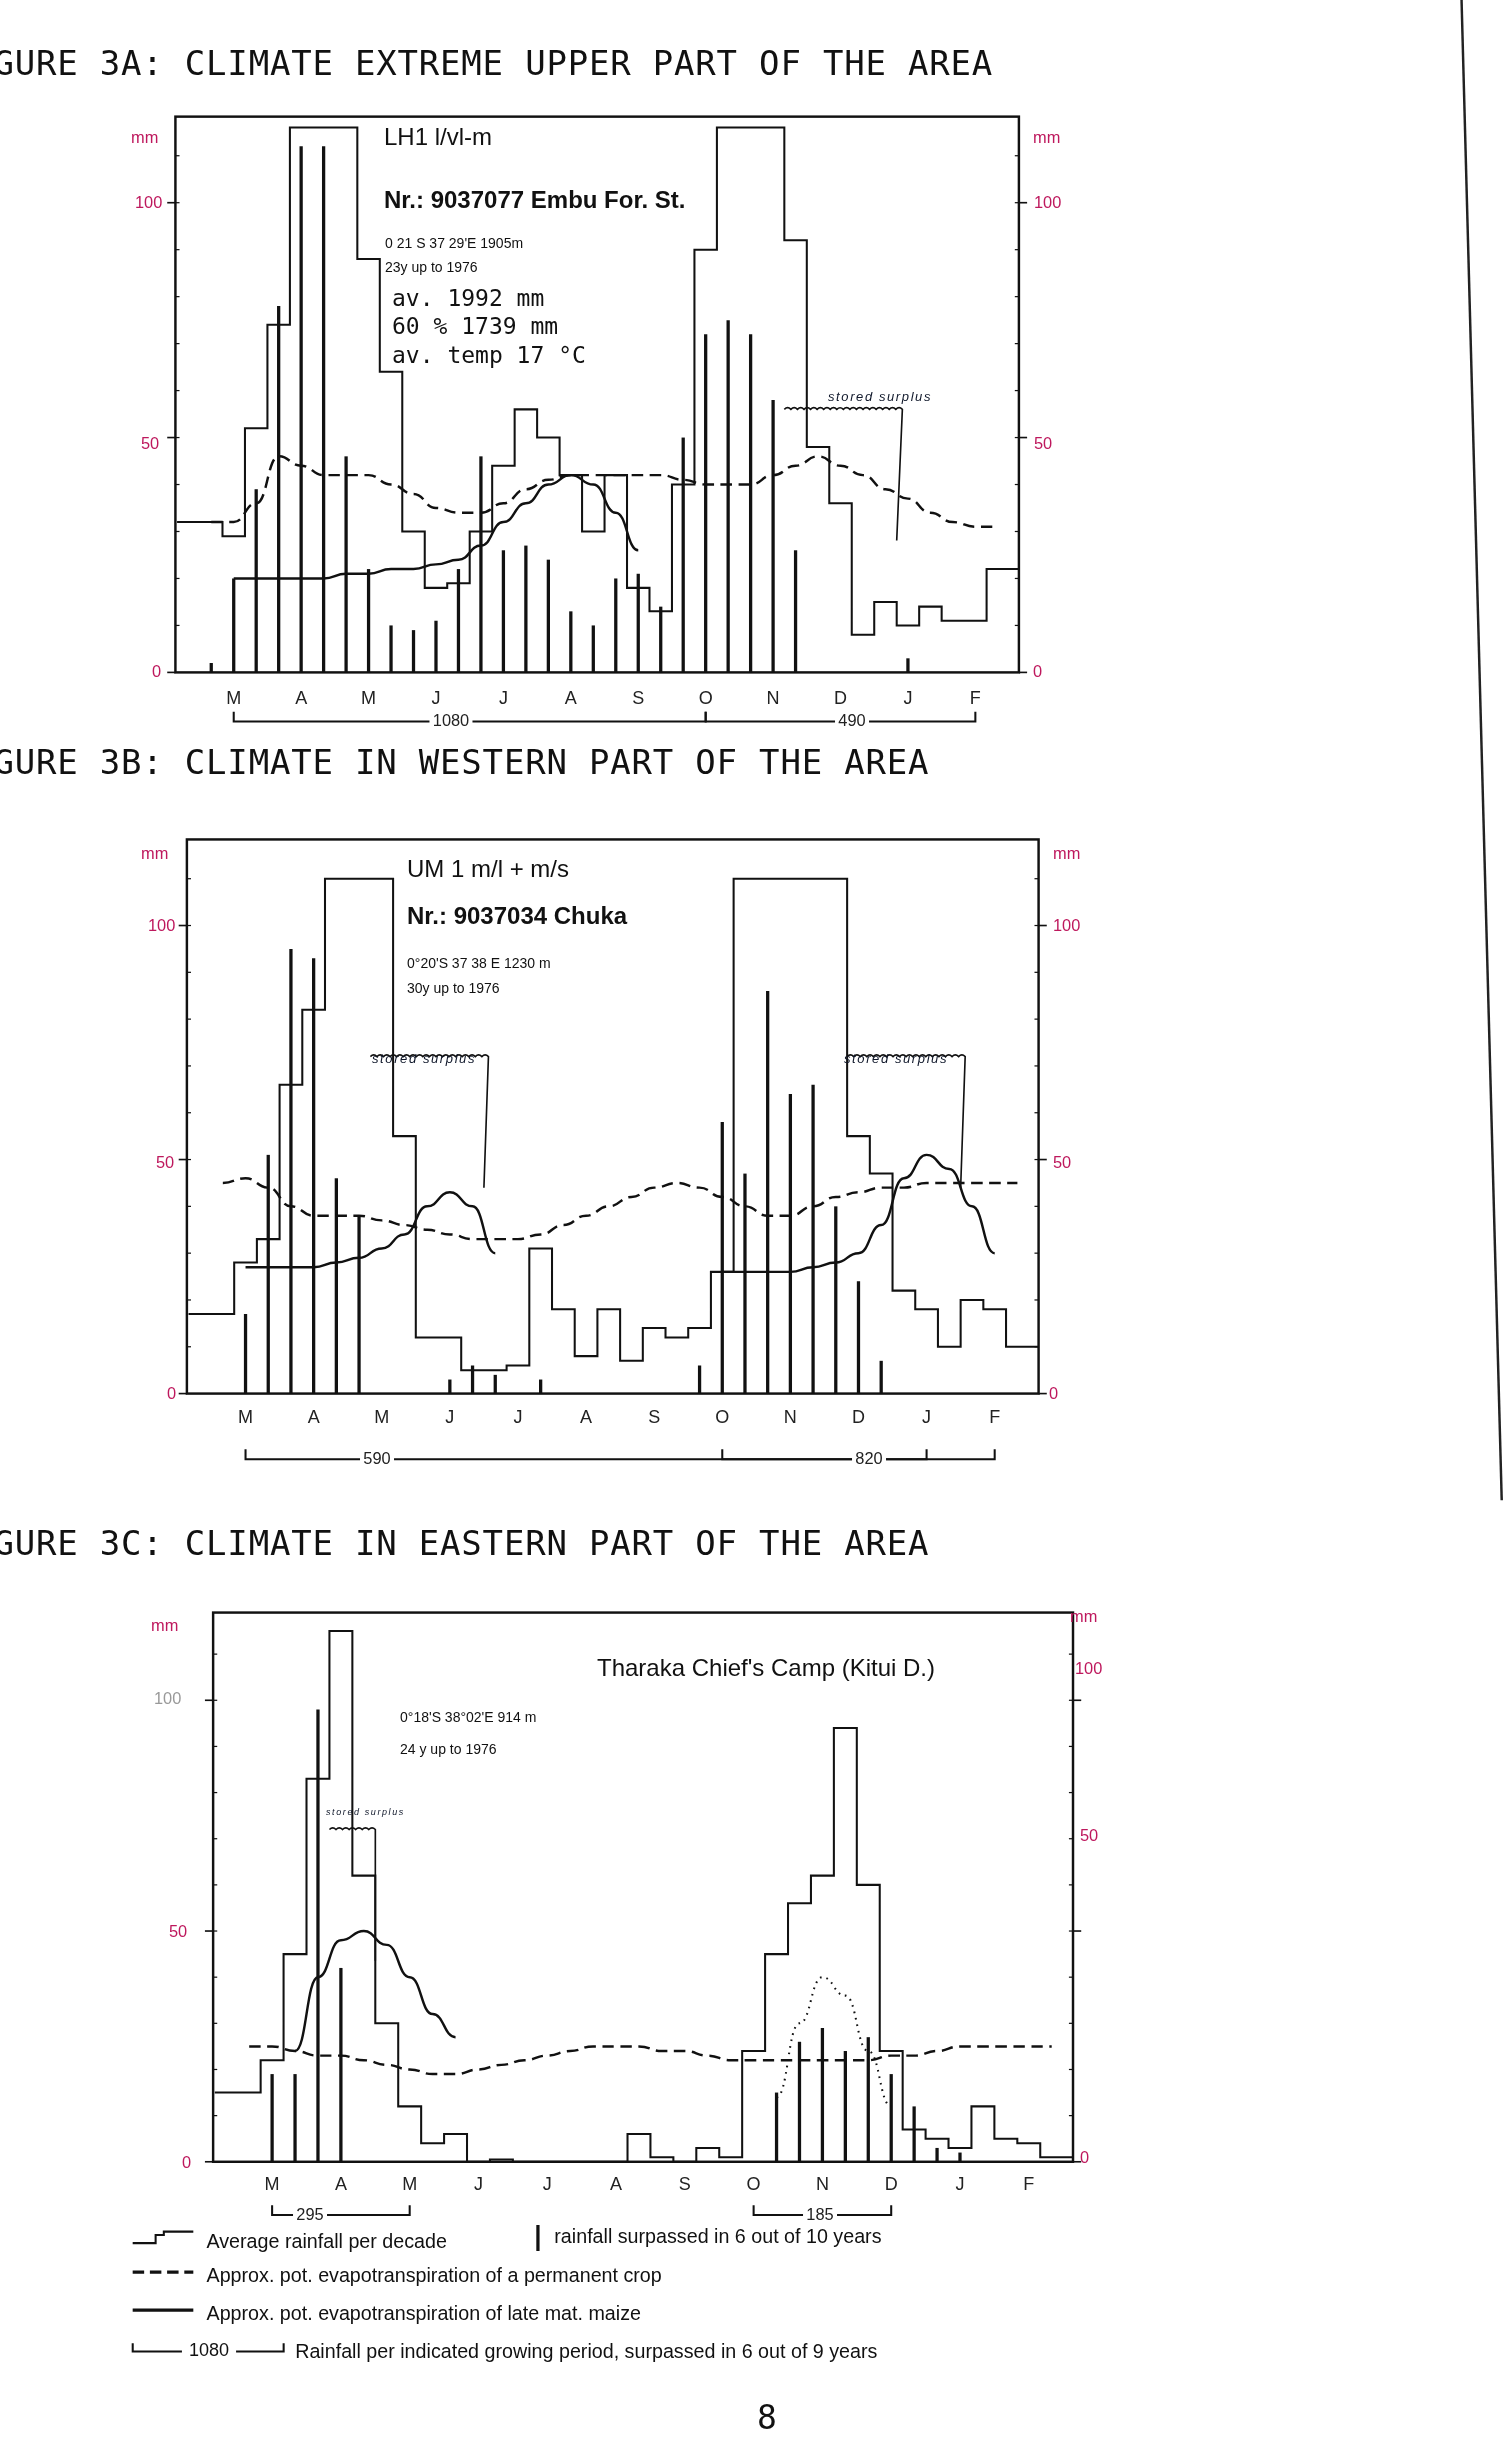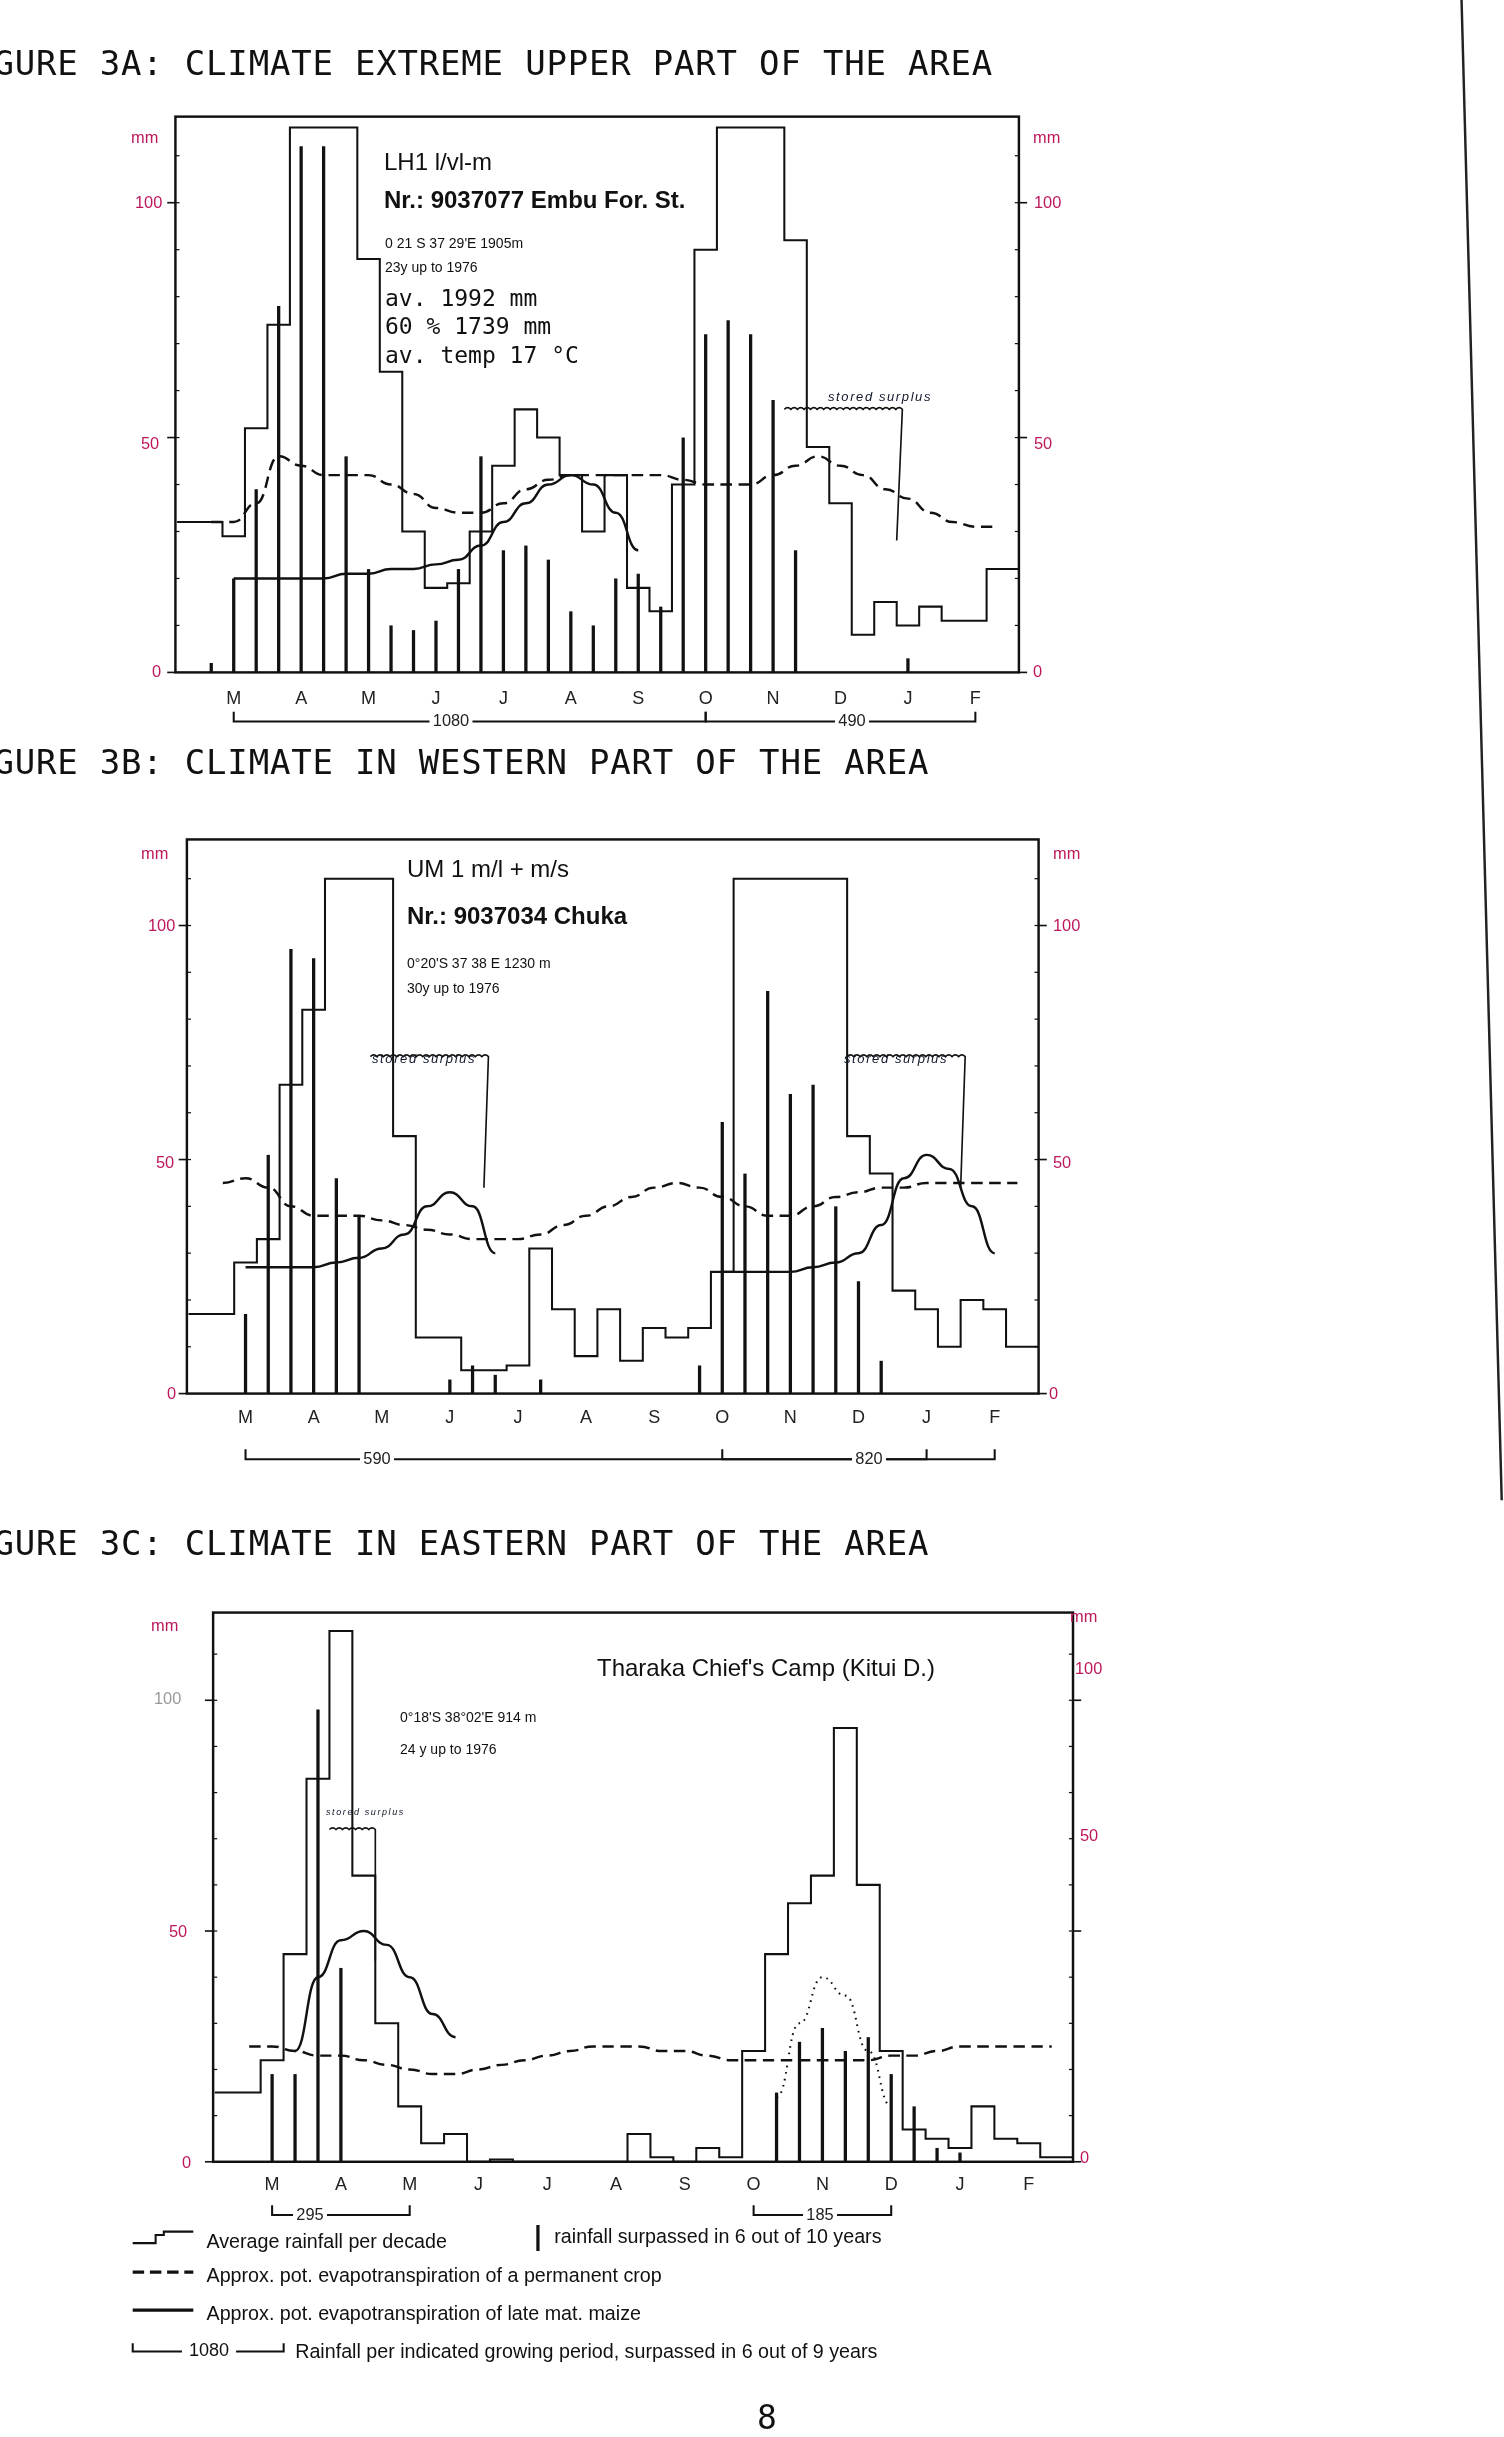--- a/index.html
+++ b/index.html
@@ -5,21 +5,21 @@
   html, body { margin:0; padding:0; background:#ffffff; }
   body { width:1505px; height:2438px; position:relative; overflow:hidden; font-family:"Liberation Sans", sans-serif; color:#111; }
   .fig-title { position:absolute; left:-6.6px; font-family:"DejaVu Sans Mono", monospace; font-size:34px; letter-spacing:0.8px; color:#111; white-space:nowrap; }
   .chart { position:absolute; }
   .chart svg { position:absolute; left:0; top:0; overflow:visible; }
   .ylab { position:absolute; font-size:16.4px; color:#be185d; font-family:"Liberation Sans", sans-serif; }
   .station { position:absolute; font-family:"Liberation Sans", sans-serif; color:#111; white-space:nowrap; }
   .st-name { font-size:24px; }
   .st-nr { font-size:24px;font-weight:bold; }
   .st-coord { font-size:14px; }
-  .st-mono { font-family:"DejaVu Sans Mono", monospace; font-size:23px; line-height:28px; }
+  .st-mono { font-family:"DejaVu Sans Mono", monospace; font-size:23px; line-height:28px;margin-left:7px; }
   .surplus-lab { position:absolute; font-style:italic; font-size:13px; letter-spacing:1.6px; color:#0f172a; }
   .period { position:absolute; font-size:16.4px; color:#222; transform:translateX(-50%); background:#fff; padding:0 3.3px; }
   .legend { position:absolute; left:131px; top:2230px; font-size:19.7px; color:#111; }
   .leg-row { position:absolute; white-space:nowrap; display:flex; align-items:flex-start; }
   .leg-sym { display:inline-block; width:64px; height:16.4px; position:relative; margin-right:11.5px; }
   .page-num { position:absolute; left:757px; top:2398px; font-family:"DejaVu Sans Mono", monospace; font-size:33px; }
   .edge-line { position:absolute; left:0; top:0; }
 </style>
 </head>
 <body>
@@ -108,21 +108,21 @@
       <polyline points="860.875,868 860.875,880 1189.875,880 1189.875,868" fill="none" stroke="#111" stroke-width="2.5"></polyline>
     </svg>
   <span class="ylab" style="left:131px;top:128px">mm</span>
   <span class="ylab" style="left:135px;top:193px">100</span>
   <span class="ylab" style="left:141px;top:434px">50</span>
   <span class="ylab" style="left:152px;top:662px">0</span>
   <span class="ylab" style="left:1033px;top:128px">mm</span>
   <span class="ylab" style="left:1034px;top:193px">100</span>
   <span class="ylab" style="left:1034px;top:434px">50</span>
   <span class="ylab" style="left:1033px;top:662px">0</span>
-  <div class="station" style="left:384px;top:148px">
+  <div class="station" style="left:384px;top:123px">
     <div class="st-name">LH1 l/vl-m</div>
   </div>
   <div class="station st-nr" style="left:384px;top:186px">Nr.: 9037077 Embu For. St.</div>
   <div class="station st-coord" style="left:385px;top:235px">0 21 S  37 29'E    1905m</div>
   <div class="station st-coord" style="left:385px;top:259px">23y up to 1976</div>
   <div class="station st-mono" style="left:385px;top:284px">av.  1992 mm</div>
   <div class="station st-mono" style="left:385px;top:312px">60 % 1739 mm</div>
   <div class="station st-mono" style="left:385px;top:341px">av. temp 17 °C</div>
   <span class="surplus-lab" style="left:828px;top:389px">stored surplus</span>
   <span class="period" style="left:451px;top:711px">1080</span>

